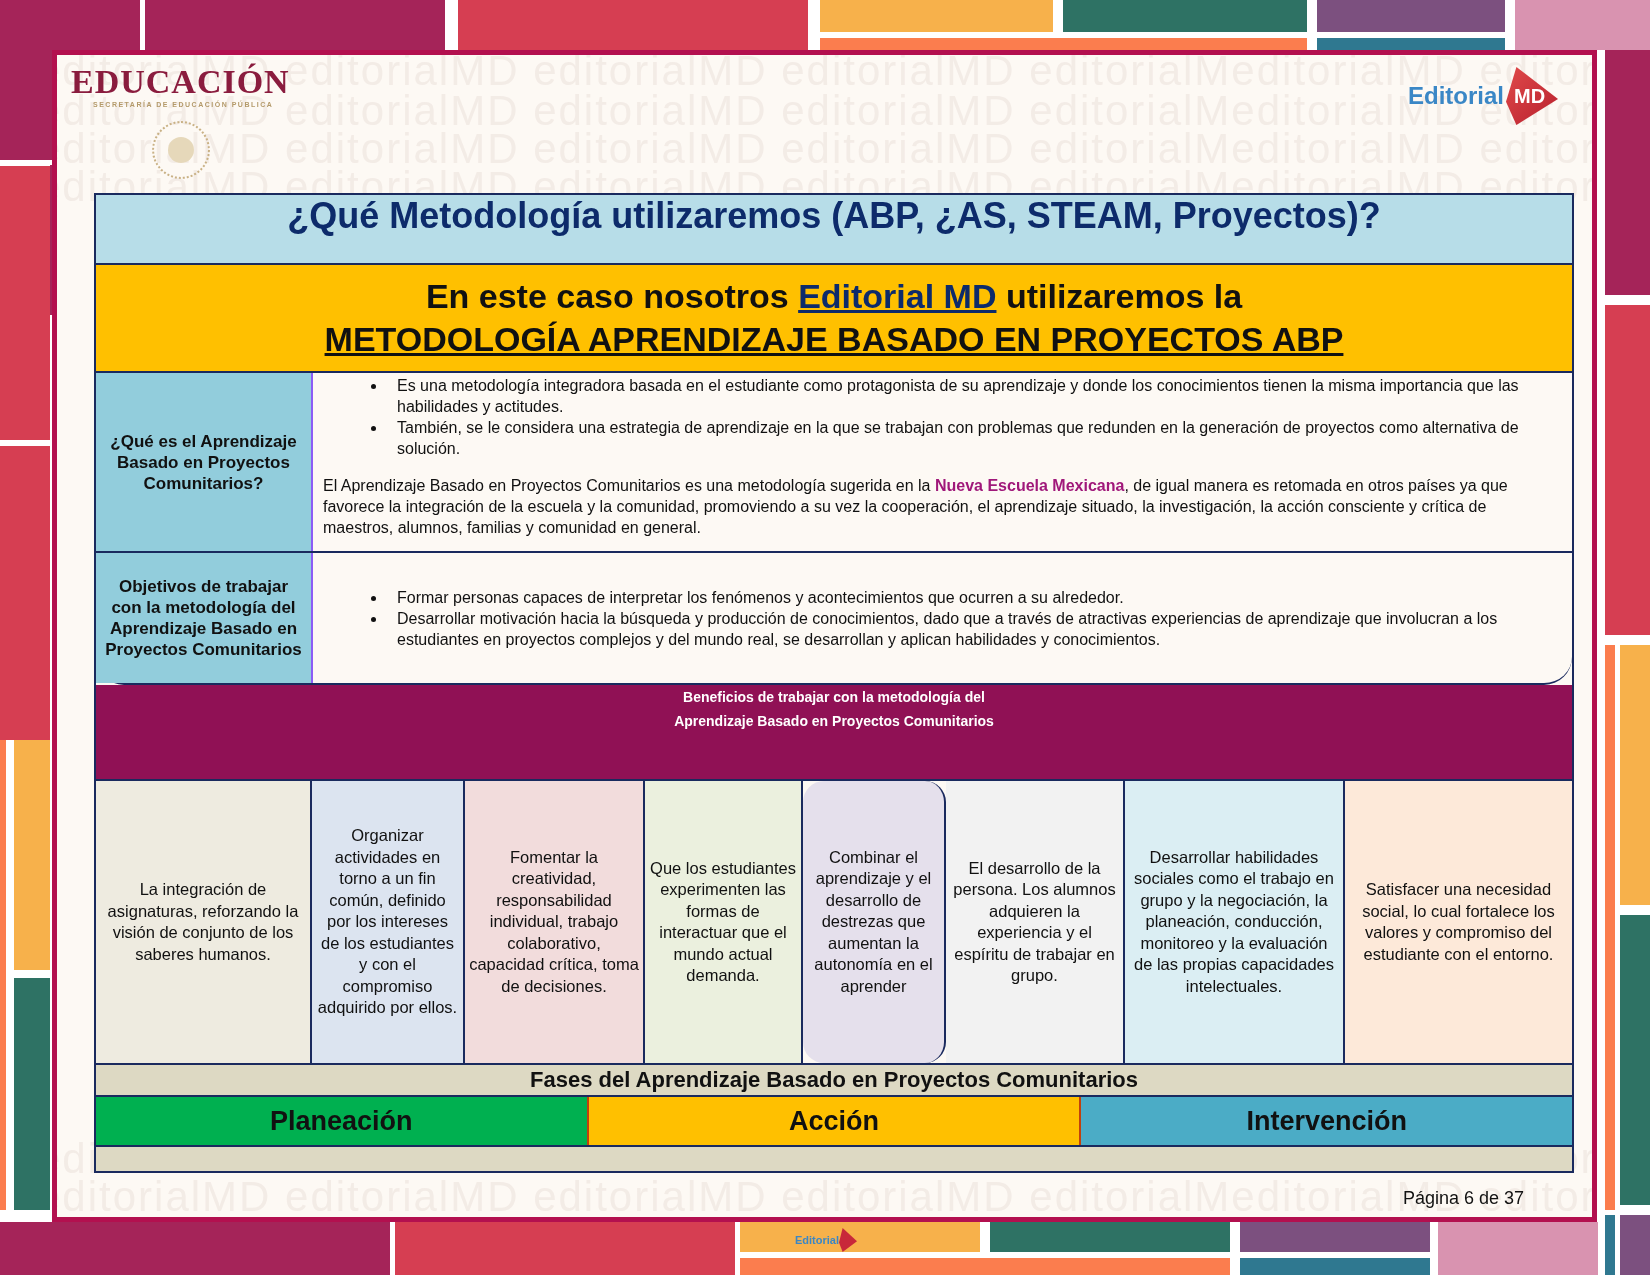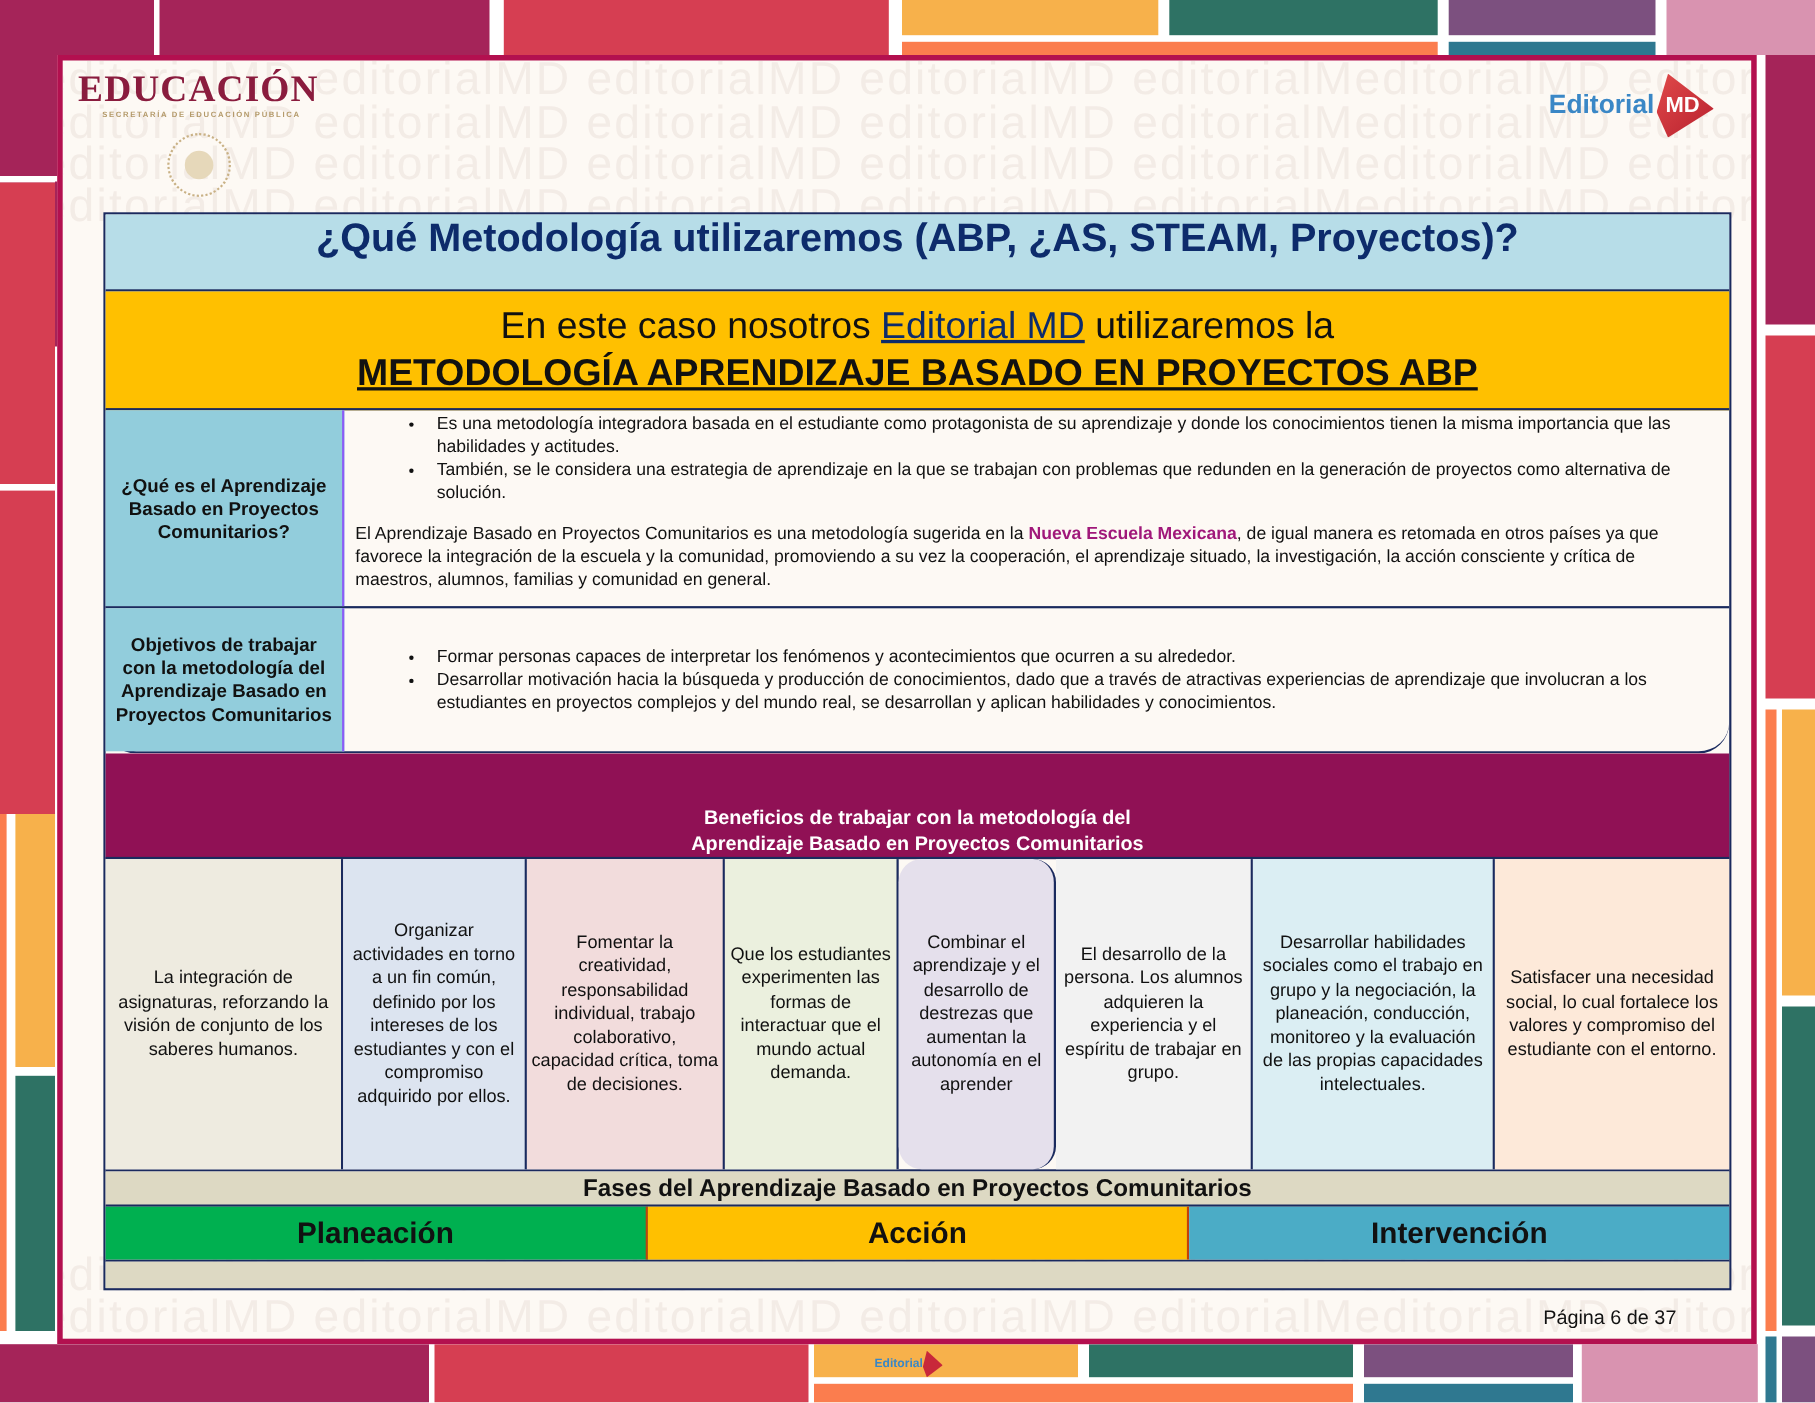--- a/index.html
+++ b/index.html
@@ -16,33 +16,33 @@
   .logo-md { position:absolute; right:34px; top:12px; display:flex; align-items:center; }
   .logo-md .txt { font-size:24px; color:#3a87c6; font-weight:bold; }
   .logo-md .tri { width:52px; height:58px; background:linear-gradient(135deg,#e04a4a,#b8202e); clip-path:polygon(20% 0, 100% 55%, 20% 100%, 0 60%); position:relative; margin-left:2px; }
   .logo-md .tri span { position:absolute; left:8px; top:18px; color:#fff; font-weight:bold; font-size:20px; }
 
   .main { position:absolute; left:37px; top:138px; width:1480px; border:2px solid #1a2a5e; box-sizing:border-box; }
   .row { display:flex; border-bottom:2px solid #1a2a5e; box-sizing:border-box; }
   .r-title { height:70px; background:#b7dde8; justify-content:center; }
   .r-title div { font-size:36px; font-weight:bold; color:#0d2b6b; }
   .r-sub { height:108px; background:#ffc000; flex-direction:column; align-items:center; justify-content:center; }
-  .r-sub .l1 { font-size:34px; font-weight:normal; color:#111; }
+  .r-sub .l1 { font-size:34px; font-weight:bold; color:#111; }
   .r-sub .l1 .brand { color:#0d2b6b; text-decoration:underline; }
   .r-sub .l2 { font-size:34px; font-weight:bold; color:#111; text-decoration:underline; margin-top:4px; }
   .lab { width:217px; background:#92cddc; border-right:2px solid #8b5cf6; display:flex; align-items:center; justify-content:center; text-align:center; font-size:17px; font-weight:bold; color:#111; padding:12px 6px; box-sizing:border-box; line-height:21px; }
   .content { flex:1; font-size:16px; color:#111; padding:2px 12px 2px 10px; line-height:21px; }
   .content ul { margin:0; padding-left:64px; }
   .content li { padding-left:10px; }
   .content p { margin:16px 0 0 0; }
   .nem { color:#a0187a; font-weight:bold; }
   .r-q1 { height:180px; }
   .r-q2 { height:132px;border-radius:28px; }
   .r-q2 .content { display:flex; flex-direction:column; justify-content:center; }
-  .r-ben { height:96px; background:#901155; align-items:center; justify-content:flex-end; flex-direction:column; color:#fff; font-weight:bold; font-size:18px; line-height:24px; }
+  .r-ben { height:96px; background:#901155; align-items:center; justify-content:flex-start; flex-direction:column; color:#fff; font-weight:bold; font-size:14px; line-height:24px; }
   .r-cards { height:284px; }
   .card { display:flex; align-items:center; justify-content:center; text-align:center; font-size:16.5px; color:#111; line-height:21.5px; border-right:2px solid #1a2a5e; box-sizing:border-box; padding:0 4px; }
   .card:last-child { border-right:none; }
   .r-fases { height:32px; background:#ddd9c3; align-items:center; justify-content:center; font-size:22px; font-weight:bold; color:#111; }
   .r-phases { height:50px; }
   .phase { flex:1; display:flex; align-items:center; justify-content:center; font-size:27px; font-weight:bold; color:#111; border-right:2px solid #c2410c; }
   .phase:last-child { border-right:none; }
   .r-empty { height:24px; background:#ddd9c3; border-bottom:none; }
   .pagenum { position:absolute; right:68px; bottom:8px; font-size:18px; color:#111; }
   .foot-logo { position:absolute; left:795px; top:1228px; display:flex; align-items:center; }
@@ -143,21 +143,21 @@
 
     <div class="row r-ben">
       <div>Beneficios de trabajar con la metodología del</div>
       <div>Aprendizaje Basado en Proyectos Comunitarios</div>
     </div>
 
     <div class="row r-cards">
       <div class="card" style="width: 216px; background: rgb(238, 235, 224);">
           <span>La integración de asignaturas, reforzando la visión de conjunto de los saberes humanos.</span>
         </div>
-      <div class="card" style="width: 167px; background: rgb(220, 228, 240);">
+      <div class="card" style="width: 153px; background: rgb(220, 228, 240);">
           <span>Organizar actividades en torno a un fin común, definido por los intereses de los estudiantes y con el compromiso adquirido por ellos.</span>
         </div>
       <div class="card" style="width: 180px; background: rgb(242, 220, 220);">
           <span>Fomentar la creatividad, responsabilidad individual, trabajo colaborativo, capacidad crítica, toma de decisiones.</span>
         </div>
       <div class="card" style="width: 158px; background: rgb(235, 240, 222);">
           <span>Que los estudiantes experimenten las formas de interactuar que el mundo actual demanda.</span>
         </div>
       <div class="card" style="width: 143px; background: rgb(229, 224, 236); border-radius: 21px;">
           <span>Combinar el aprendizaje y el desarrollo de destrezas que aumentan la autonomía en el aprender</span>

